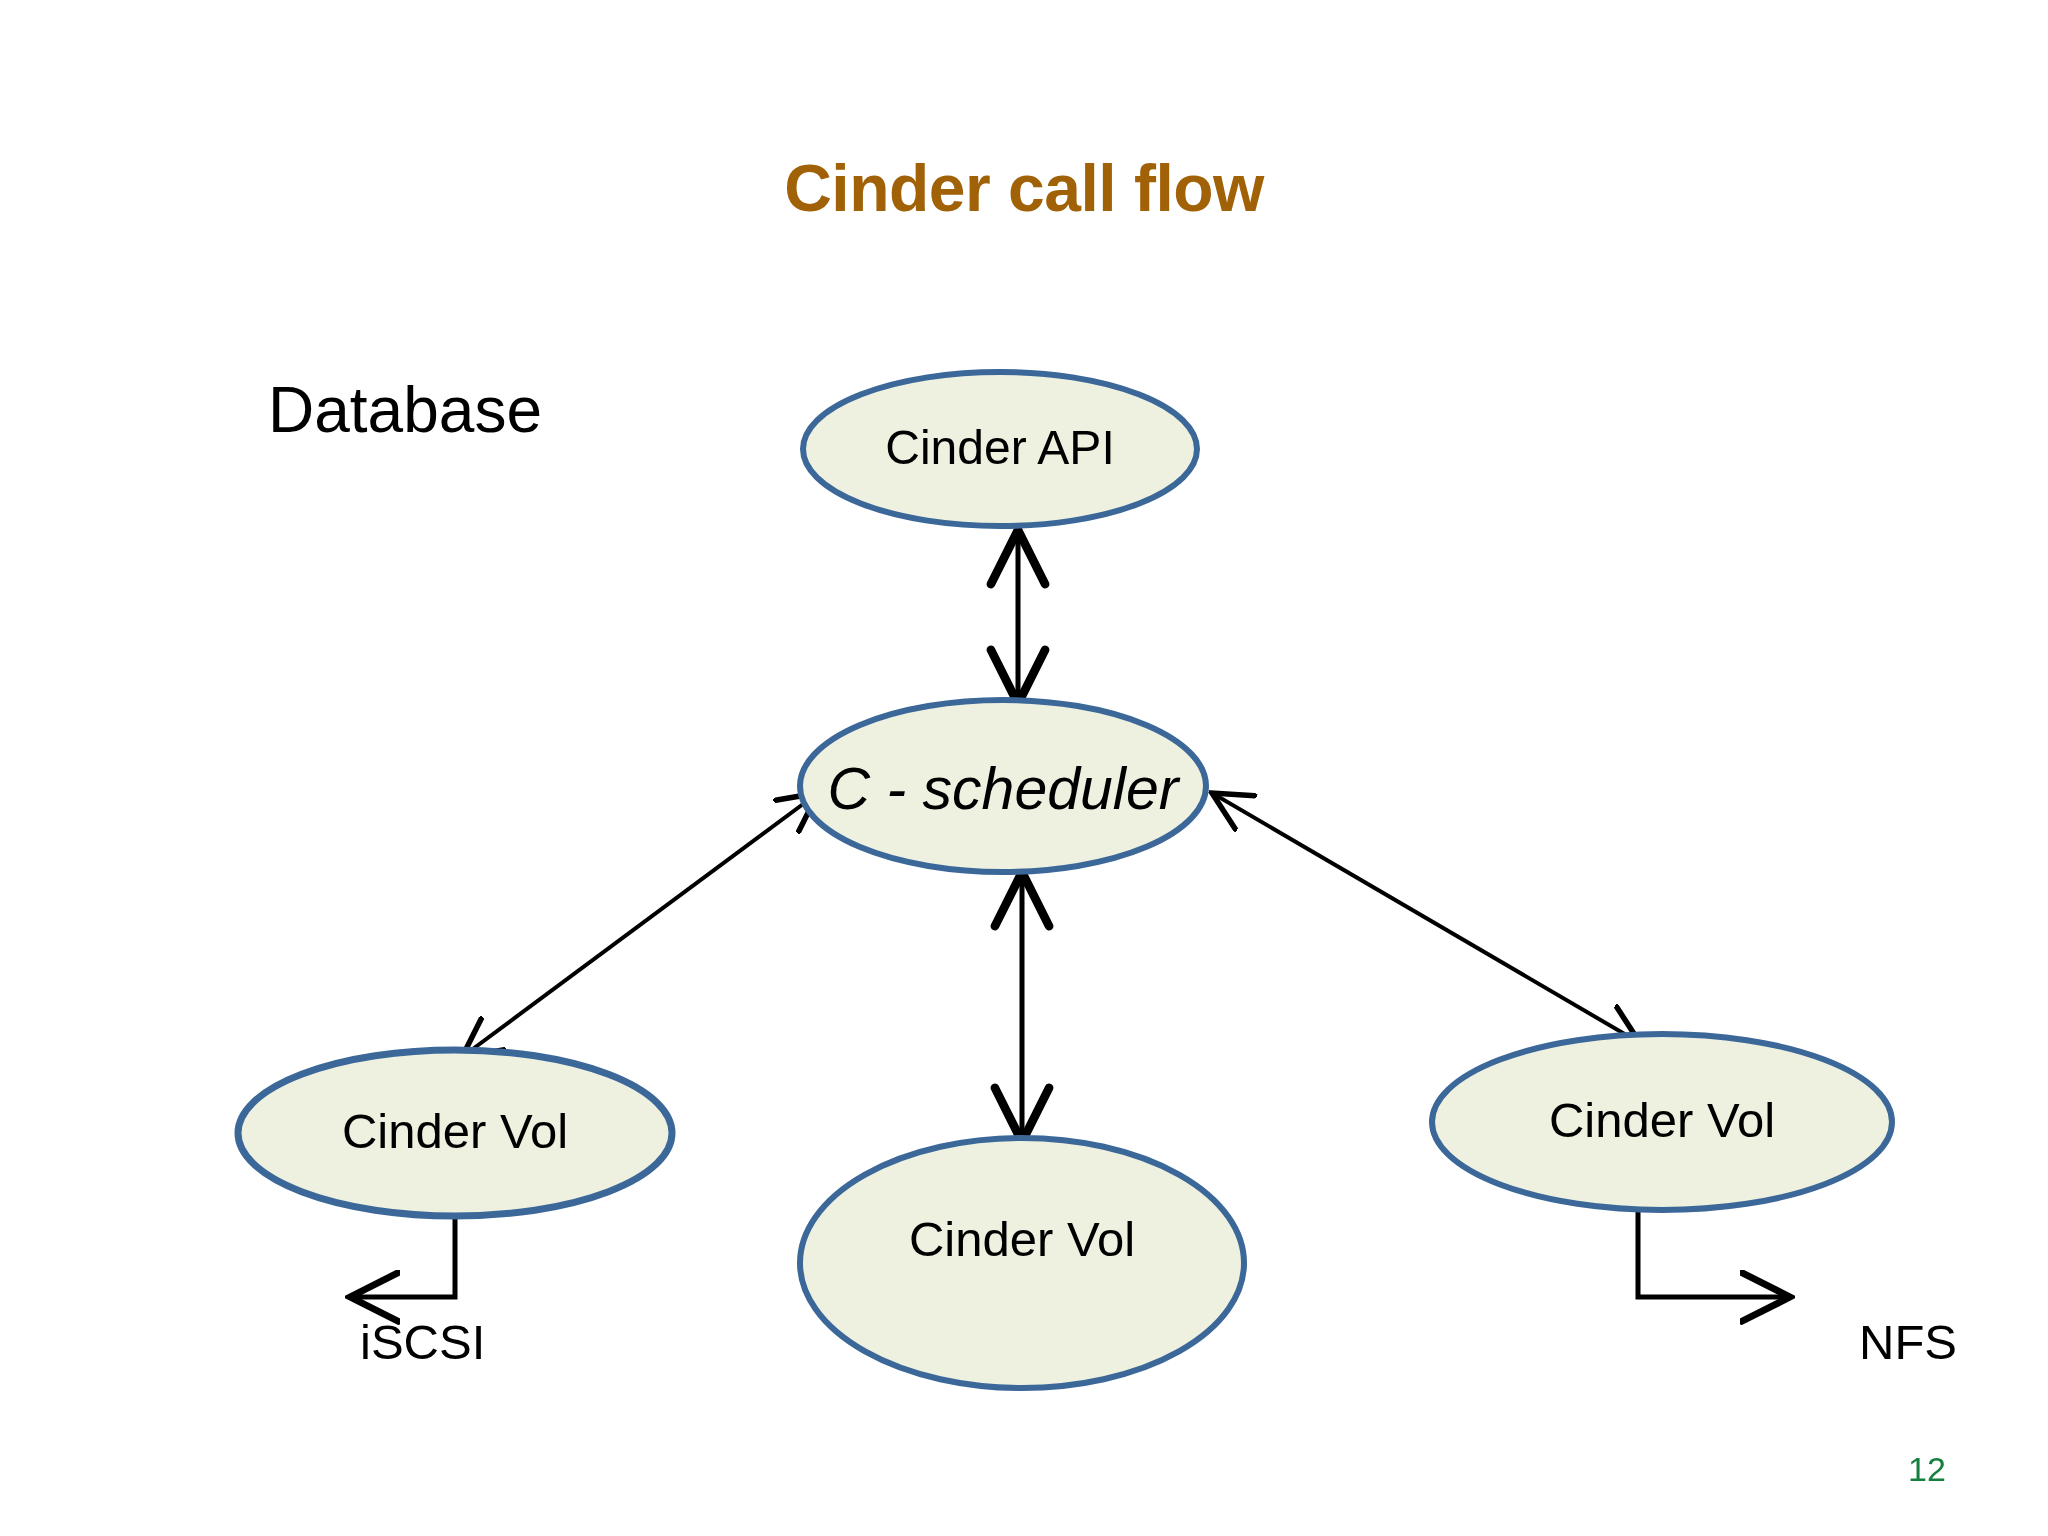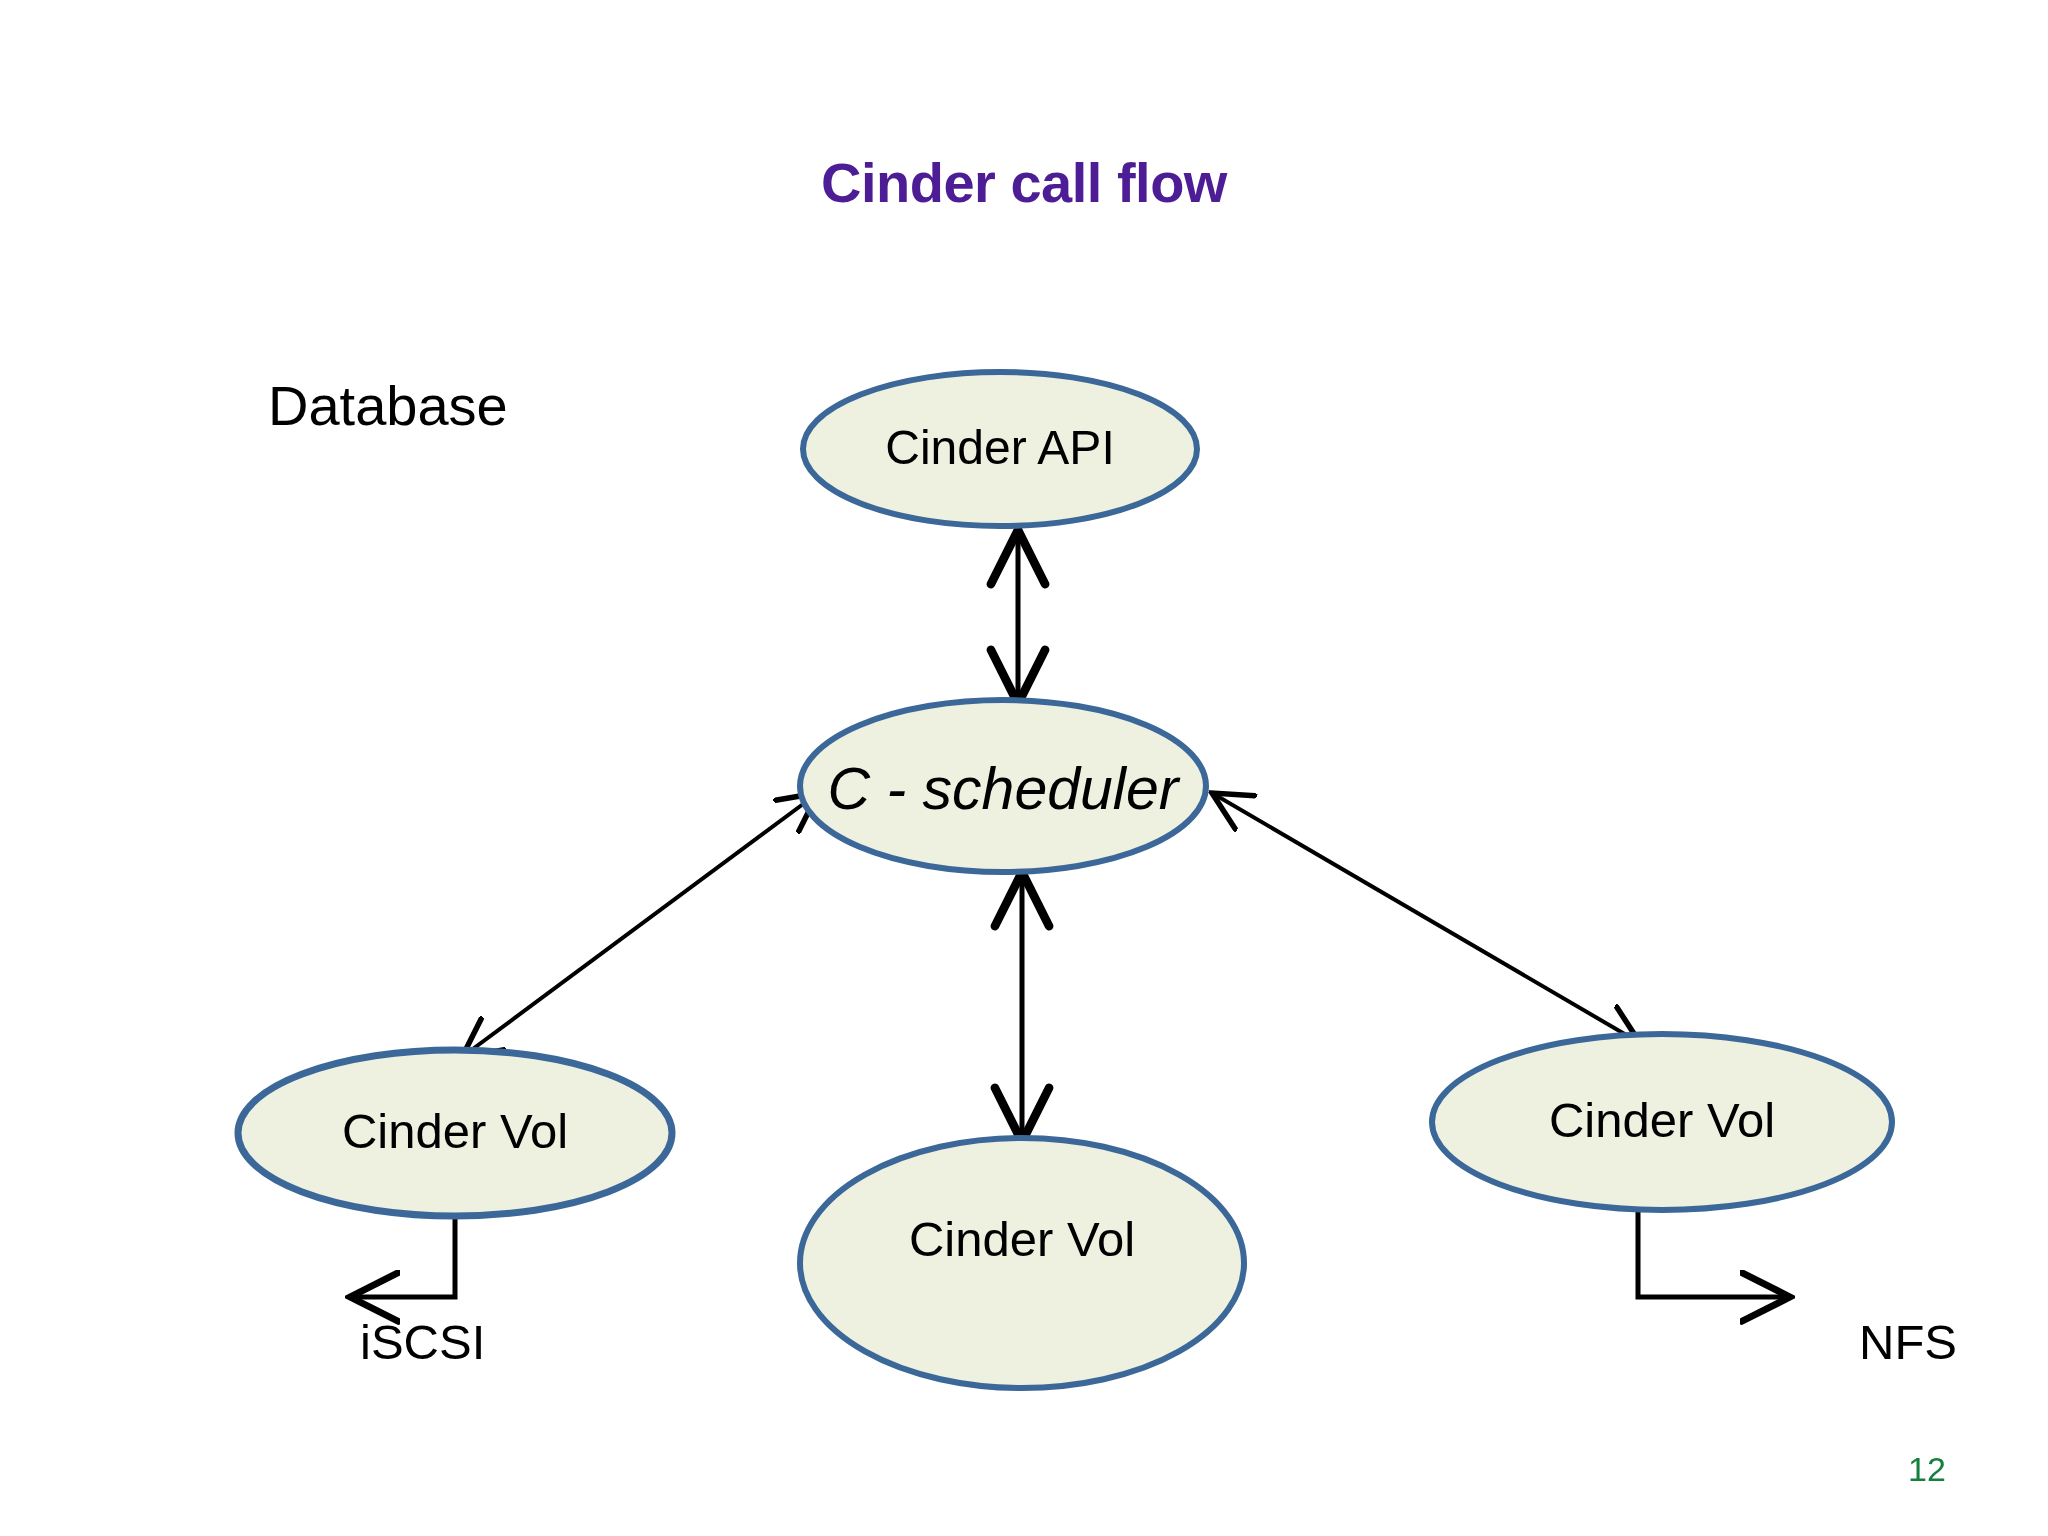--- a/index.html
+++ b/index.html
@@ -24,29 +24,29 @@
     top: 0;
     width: 2048px;
     height: 1536px;
   }
   .slide-title {
     position: absolute;
     left: 0;
     top: 150px;
     width: 2048px;
     text-align: center;
-    font-size: 56px;
+    font-size: 66px;
     font-weight: bold;
-    color: #4c1d95;
+    color: #a16207;
     letter-spacing: -0.5px;
     white-space: nowrap;
   }
   .side-label {
     position: absolute;
-    font-size: 56px;
+    font-size: 64px;
     font-weight: normal;
     color: #000000;
     white-space: nowrap;
     line-height: 1;
   }
   #label-database { left: 268px; top: 378px; }
   #label-queue    { left: 1366px; top: 378px; }
 
   .node-text {
     position: absolute;

